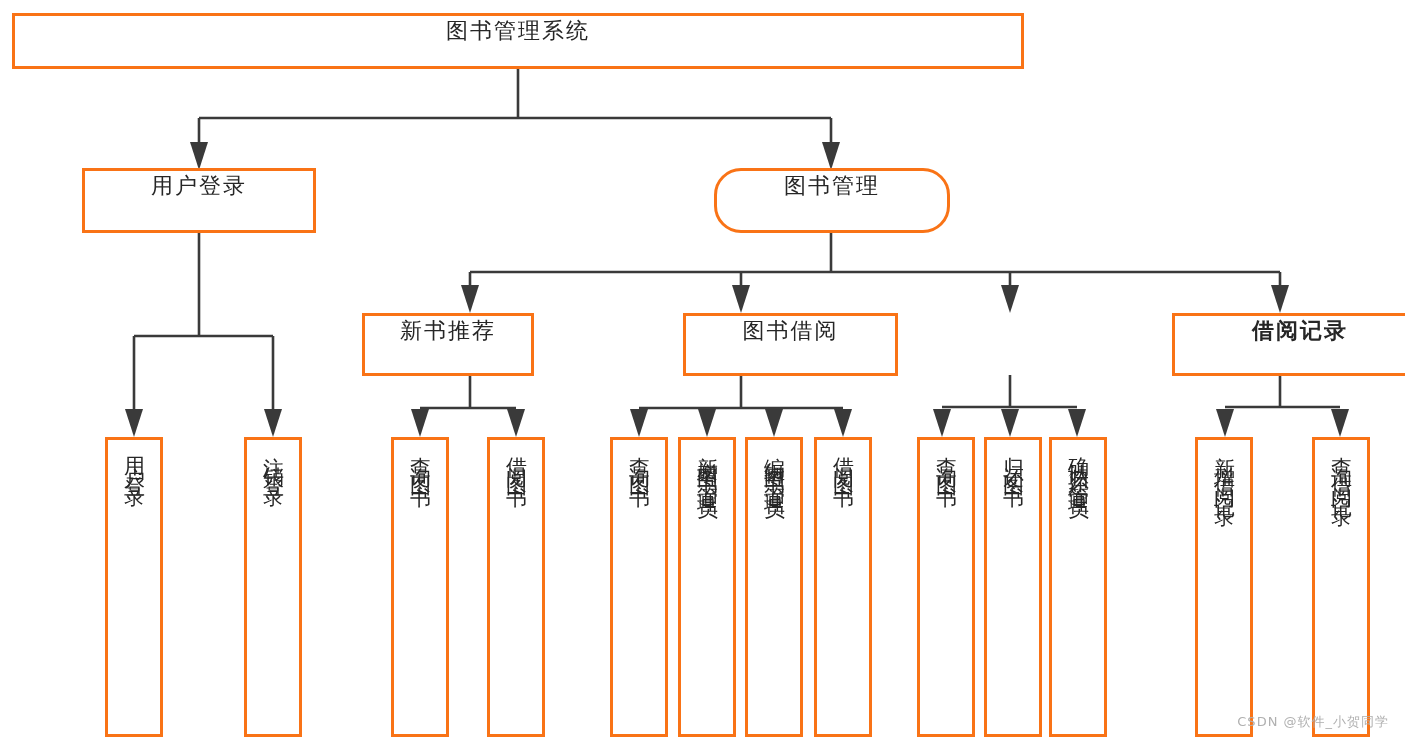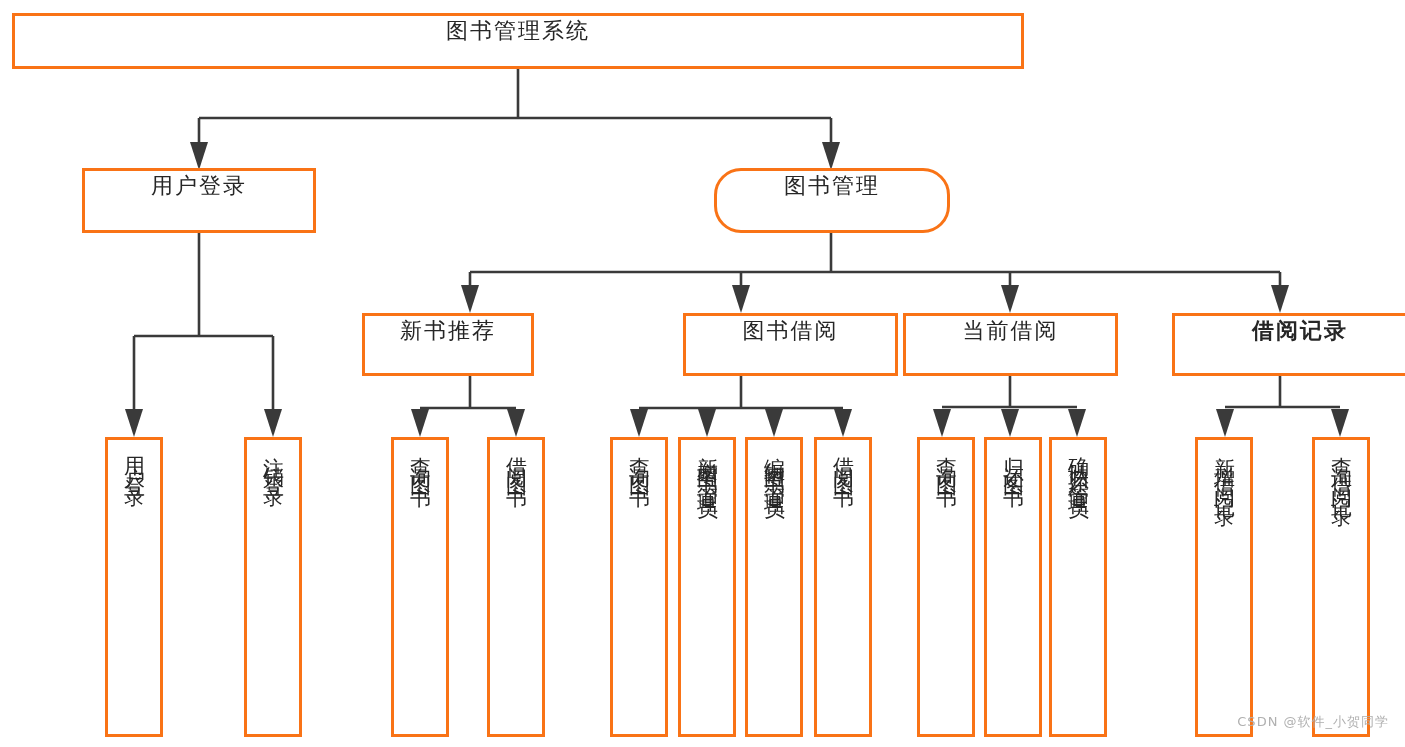--- a/index.html
+++ b/index.html
@@ -102,23 +102,20 @@
   <div class="box l2" style="left:714px; width:236px;border-radius:27px;">
     <span class="h-label">图书管理</span>
   </div>
 
   <div class="box l3" style="left:362px; width:172px;">
     <span class="h-label">新书推荐</span>
   </div>
   <div class="box l3" style="left:636px; width:215px;margin-left:47px;">
     <span class="h-label">图书借阅</span>
   </div>
-  <div class="box l3" style="left:903px; width:215px;">
-    <span class="h-label">当前借阅</span>
-  </div>
   <div class="box l3" style="left:1172px; width:256px;font-weight:bold;">
     <span class="h-label">借阅记录</span>
   </div>
 
   <div class="box leaf" style="left:105px;">
     <span class="vtext">用户登录</span>
   </div>
   <div class="box leaf" style="left:244px;">
     <span class="vtext">注销登录</span>
   </div>

